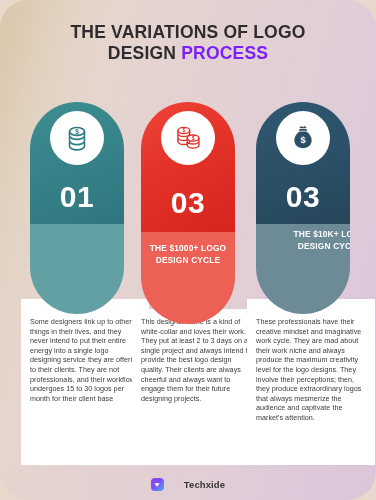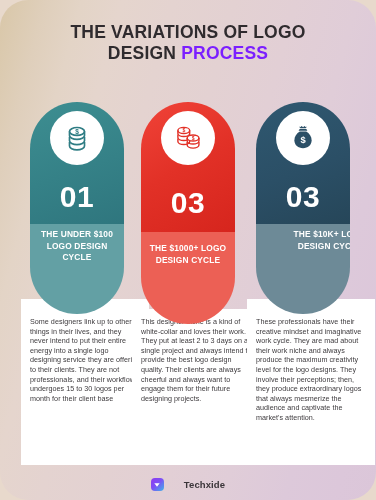--- a/index.html
+++ b/index.html
@@ -249,21 +249,20 @@
         <div class="icon-circle">
           <svg width="30" height="30" viewBox="0 0 32 32" fill="none" stroke="#2f7d84" stroke-width="1.8">
             <ellipse cx="16" cy="9" rx="8" ry="4.2" fill="#ffffff"></ellipse>
             <text x="16" y="11.6" font-family="Liberation Sans, sans-serif" font-size="7" font-weight="bold" fill="#2f7d84" stroke="none" text-anchor="middle">$</text>
             <path d="M8 9v4.2c0 2.3 3.6 4.2 8 4.2s8-1.9 8-4.2V9"></path>
             <path d="M8 14.6v4.2c0 2.3 3.6 4.2 8 4.2s8-1.9 8-4.2v-4.2"></path>
             <path d="M8 20.2v4.2c0 2.3 3.6 4.2 8 4.2s8-1.9 8-4.2v-4.2"></path>
           </svg>
         </div>
         <div class="step-number">01</div>
-        <div class="card-heading">THE UNDER $100 LOGO DESIGN CYCLE</div>
       </div>
     </div>
 
     <div class="column c2">
       <div class="panel">
         <div class="panel-text">This designer niche is a kind of white-collar and loves their work. They put at least 2 to 3 days on a single project and always intend to provide the best logo design quality. Their clients are always cheerful and always want to engage them for their future designing projects.</div>
       </div>
       <div class="pill">
         <div class="pill-top"></div>
         <div class="pill-bottom"></div>

